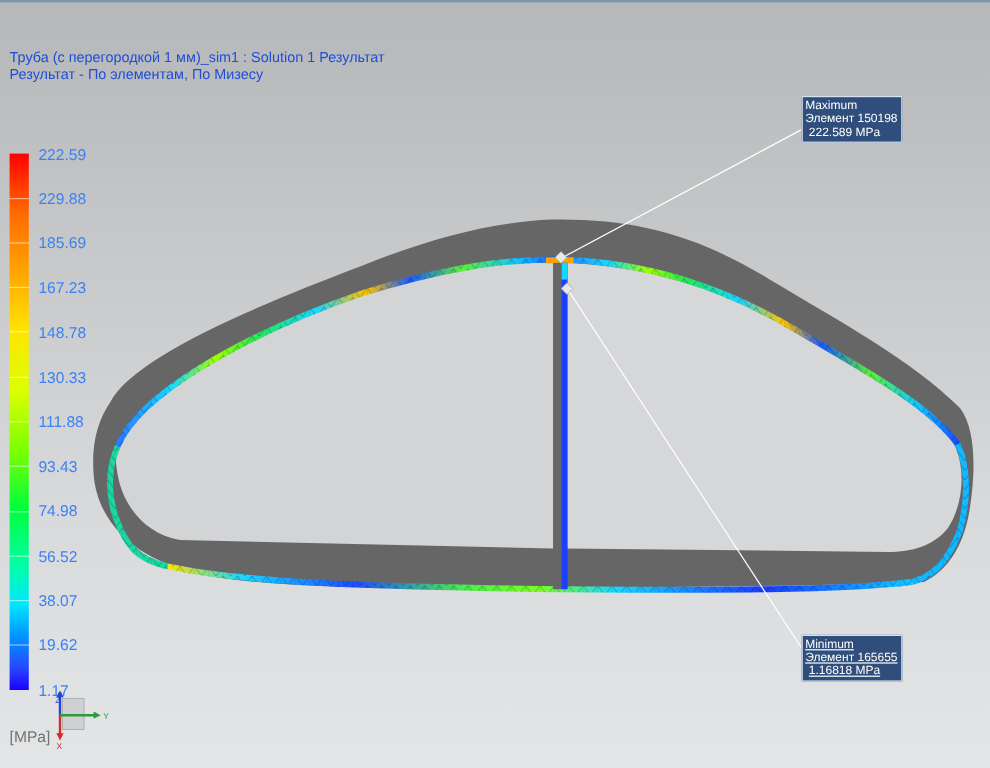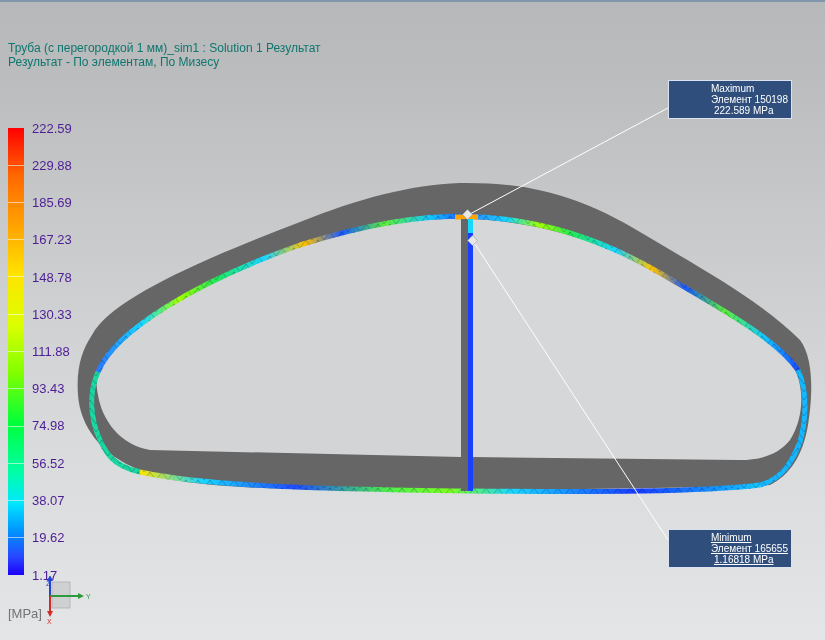--- a/index.html
+++ b/index.html
@@ -7,46 +7,46 @@
     width: 825px; height: 640px; overflow: hidden; position: relative;
     background: linear-gradient(to bottom, #b6b8b9 0px, #b9bbbc 60px, #c8c9ca 220px, #d8d9da 420px, #e4e5e6 640px);
     font-family: "Liberation Sans", sans-serif;
   }
   .topbar {
     position: absolute; left: 0; top: 0; width: 825px; height: 2px;
     background: #7f96ad;
   }
   .header {
     position: absolute; left: 8px; top: 41px;
-    color: #0f766e; font-size: 12px; line-height: 14px;
+    color: #1d4ed8; font-size: 12px; line-height: 14px;
   }
   .header div { white-space: nowrap; }
   .legend-bar {
     position: absolute; left: 8px; top: 128px; width: 16px; height: 447px;
     background: linear-gradient(to bottom,
       #ff0000 0%, #ff6a00 11%, #ffa400 22%, #ffe500 33%, #dcff00 44%,
       #7fff00 55%, #00ff3a 66%, #00ffa8 77%, #00e6ff 84%, #0095ff 90%,
       #2746ff 96%, #1c00ff 100%);
   }
   .legend-tick {
     position: absolute; left: 8px; width: 16px; height: 1px; background: rgba(255,255,255,0.55);
   }
   .legend-label {
-    position: absolute; left: 32px; font-size: 13px; color: #4c1d95; line-height: 14px;
+    position: absolute; left: 32px; font-size: 13px; color: #3b82f6; line-height: 14px;
   }
   .units {
     position: absolute; left: 8px; top: 606px; font-size: 13px; color: #737373;
   }
   .triad { position: absolute; left: 40px; top: 576px; width: 60px; height: 50px; }
   .annot {
     position: absolute; background: #2f4e7b; color: #ffffff;
     border: 1px solid #d9e2ee; font-size: 10px; line-height: 11px;
     padding: 2px 3px 2px 2px;
   }
-  .annot div { white-space: nowrap; margin-left: 40px; }
+  .annot div { white-space: nowrap; }
   .viewport { position: absolute; left: 0; top: 0; }
 </style>
 </head>
 <body>
 
 <div class="topbar"></div>
 
 <svg class="viewport" width="825" height="640" viewBox="0 0 825 640">
   <defs>
     <linearGradient id="meshGrad" x1="0" y1="0" x2="1" y2="0">

